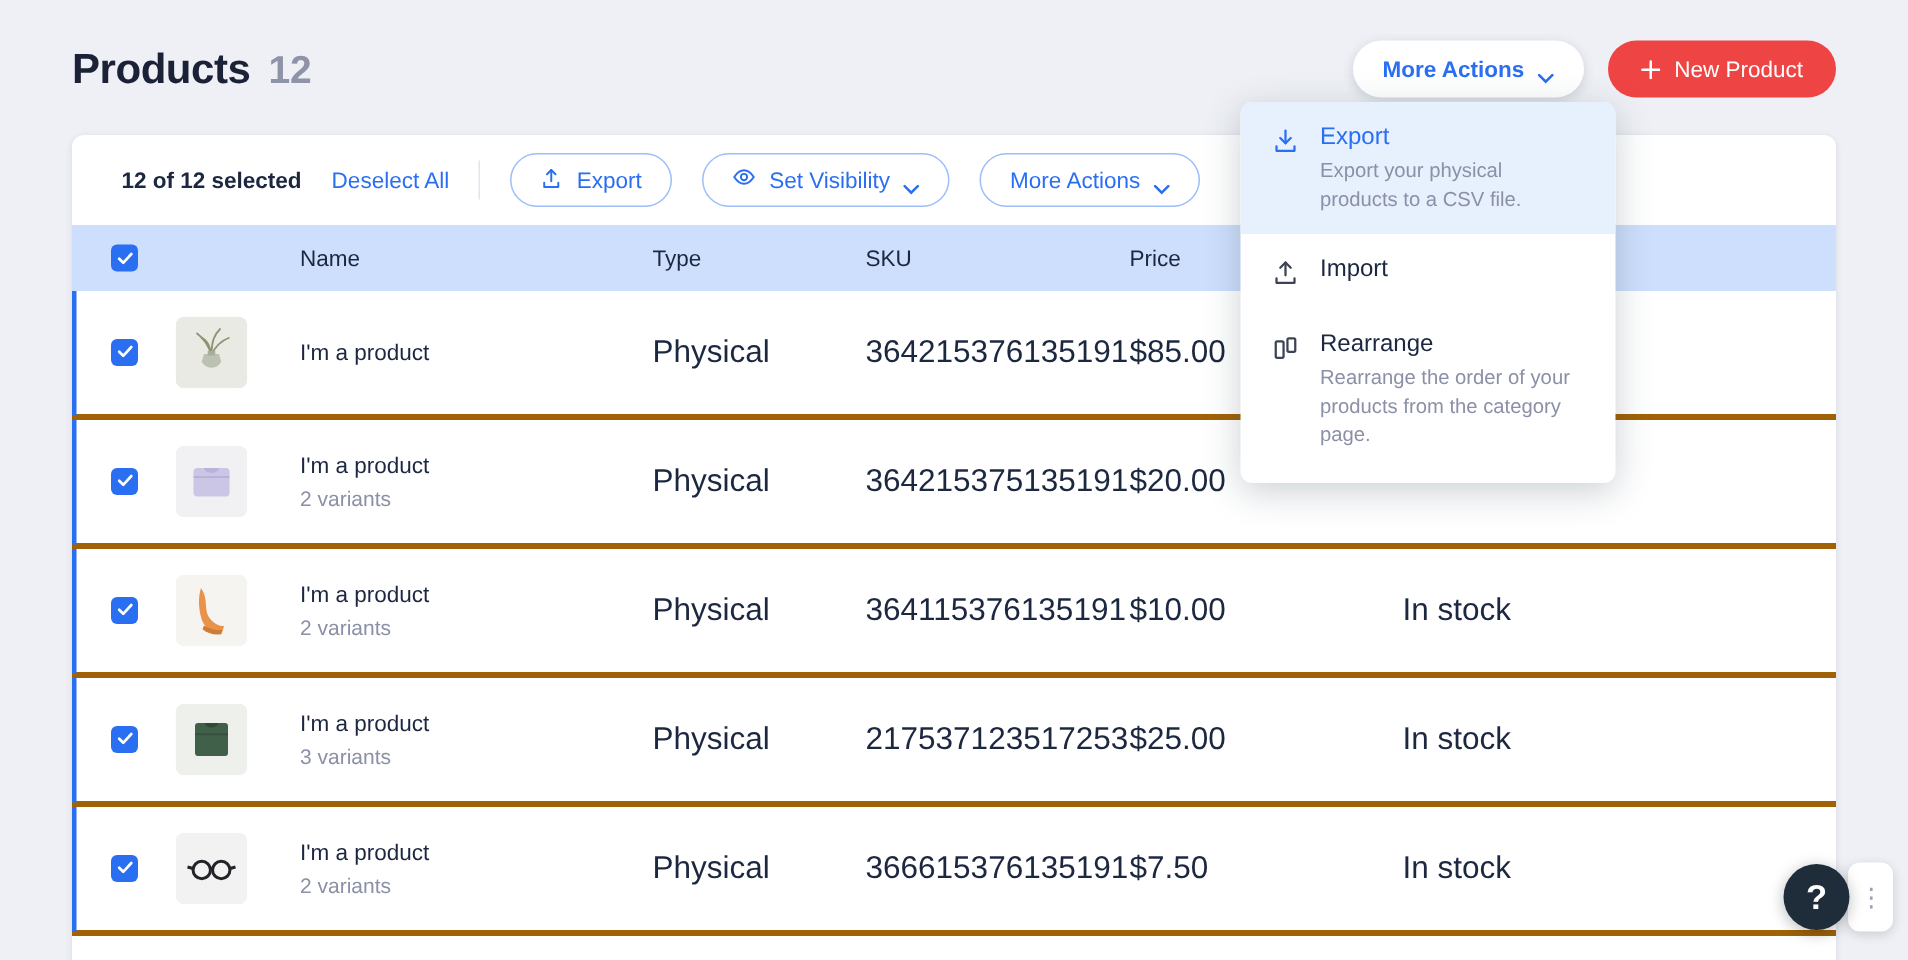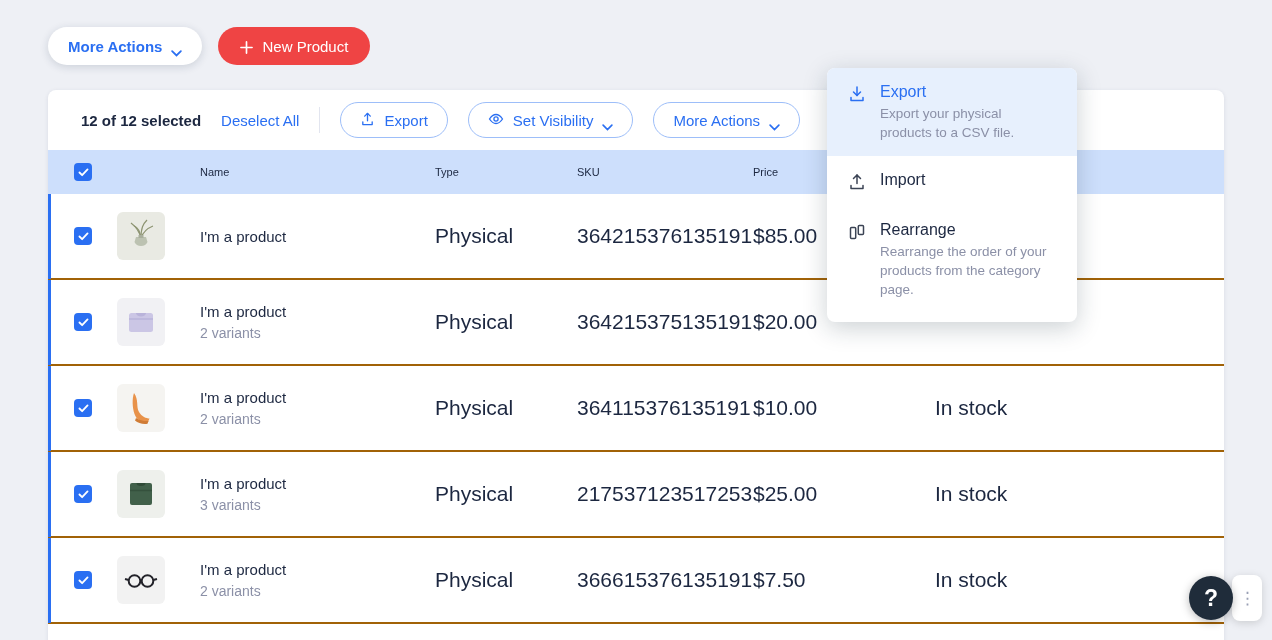--- a/index.html
+++ b/index.html
@@ -29,22 +29,22 @@
   .toolbar { height:60px; display:flex; align-items:center; padding-left:33px; gap:20px; }
   .sel-text { font-size:15px; color:#1c2740; font-weight:600; }
   .link { font-size:15px; color:#2a6ff2; font-weight:500; text-decoration:none; cursor:pointer; }
   .vdiv { width:1px; height:26px; background:#e2e5ef; }
   .pill { height:36px; border-radius:18px; border:1px solid #9dbef9; background:#ffffff; color:#2a6ff2;
           font-size:15px; font-weight:500; display:flex; align-items:center; gap:9px; padding:0 19px; }
   .pill svg { flex:none; }
 
   .grid-row { display:grid; grid-template-columns:43px 83px 235px 142px 176px 182px 1fr; padding-left:26px;
               align-items:center; }
-  .thead { height:44px; background:#cddffc; font-size:11px; color:#1c2740; font-weight:400; }
-  .trow { position:relative; height:86px; border-bottom:2px solid #a16207; background:#fff; }
+  .thead { height:44px; background:#cddffc; font-size:15px; color:#1c2740; font-weight:400; }
+  .trow { position:relative; height:86px; border-bottom:4px solid #a16207; background:#fff; }
   .accent { position:absolute; left:0; top:0; bottom:-1px; width:3px; background:#2a6ff2; }
   .checkbox { width:18px; height:18px; border-radius:4px; background:#2a6ff2; display:inline-flex;
               align-items:center; justify-content:center; cursor:pointer; }
   .checkbox svg { width:11px; height:9px; }
   .thumb { width:48px; height:48px; border-radius:6px; overflow:hidden; display:block; }
   .thumb svg { display:block; width:48px; height:48px; }
   .pname { font-size:15px; color:#1c2740; }
   .pvariants { font-size:14px; color:#8b90a7; margin-top:5px; }
   .pvariants:empty { display:none; }
   .cell { font-size:21px; color:#1c2740; }
@@ -69,20 +69,24 @@
               background:#1f2c3a; border:none; color:#ffffff; font-size:23px; font-weight:700;
               display:flex; align-items:center; justify-content:center; z-index:6;
               box-shadow:0 2px 10px rgba(0,0,0,.28); }
 </style>
 </head>
 <body>
 
 <div class="page">
 
   <div class="topbar">
+    <div class="title-wrap">
+      <span class="title">Products</span>
+      <span class="count">12</span>
+    </div>
     <div class="top-actions">
       <button class="btn-white">
         <span>More Actions</span>
         <span class="chev">
           <svg viewBox="0 0 10 6" fill="none" stroke="currentColor" stroke-width="1.6" stroke-linecap="round">
               <path d="M1 1 L5 5 L9 1"></path>
             </svg>
         </span>
       </button>
       <button class="btn-primary">

